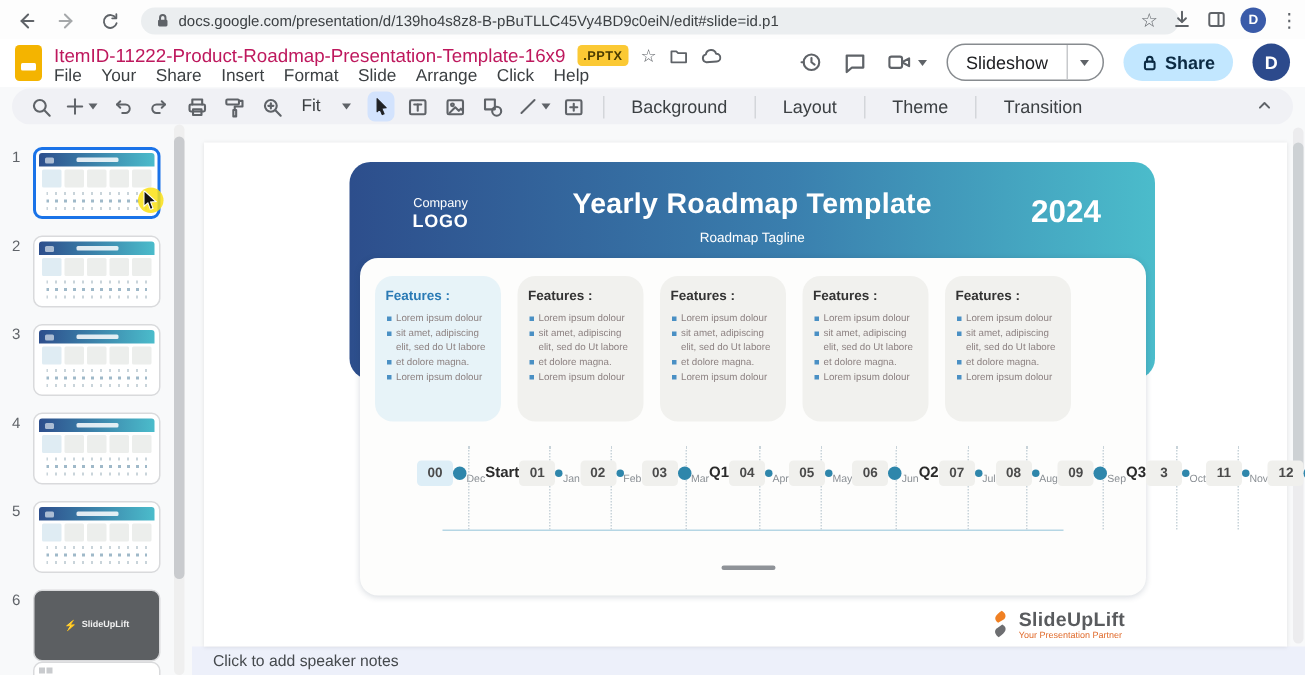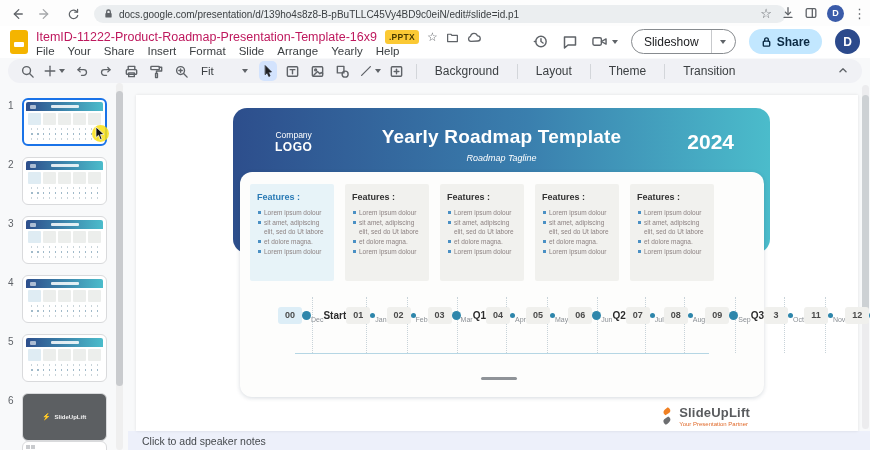--- a/index.html
+++ b/index.html
@@ -36,21 +36,21 @@
   .share-btn { display:flex; align-items:center; gap:5px; height:25px; background:#c2e7ff; border-radius:13px; padding:0 12px; }
   .share-label { font-size:12px; color:#0b2a43; font-weight:bold; }
   .avatar-md { width:25px; height:25px; border-radius:50%; background:#2c4a8c; color:#fff; font-size:12px; font-weight:bold; display:flex; align-items:center; justify-content:center; }
   .caret-down { width:0; height:0; border-left:3.5px solid transparent; border-right:3.5px solid transparent; border-top:4px solid #5f6368; display:inline-block; }
 
   
   .toolbar { position:absolute; top:59px; left:8px; width:854px; height:24px; background:#f0f1f5; border-radius:12px; display:flex; align-items:center; padding:0 10px; gap:7px; }
   .tb-icon { display:flex; align-items:center; justify-content:center; width:18px; height:20px; }
   .tb-group { display:flex; align-items:center; gap:2px; }
   .tb-sel { background:#d3e3fd; border-radius:5px; }
-  .fit-select { display:flex; align-items:center; gap:28px; font-size:11.5px; color:#3c4043; padding:0 4px;text-align:right; }
+  .fit-select { display:flex; align-items:center; gap:14px; font-size:11.5px; color:#3c4043; padding:0 4px;text-align:right; }
   .tb-divider { width:1px; height:15px; background:#d3d6da; margin:0 3px; }
   .tb-text-btn { font-size:12px; color:#3c4043; padding:0 8px; }
   .tb-collapse { position:absolute; right:12px; top:4px; }
 
   
   .main { position:absolute; top:83px; left:0; width:870px; height:367px; display:flex; }
 
   
   .filmstrip { position:relative; width:128px; height:367px; background:#f8f9fa; flex:none; }
   .thumb-row { position:absolute; left:0; width:128px; }
@@ -83,26 +83,26 @@
   .notes-bar { height:19px; background:#edf0fa; display:flex; align-items:center; padding-left:14px; }
   .notes-placeholder { font-size:10.5px; color:#45494d; }
 
   
   .design-header { position:absolute; left:97px; top:13px; width:537px; height:145px; border-radius:14px; background:linear-gradient(90deg,#2d4e8c 0%, #3a7fae 55%, #4bbccb 100%); }
   .company-block { position:absolute; left:42px; top:22px; text-align:center; color:#fff; }
   .company-line1 { font-size:8.5px; }
   .company-line2 { font-size:12px; font-weight:bold; letter-spacing:.5px; }
   .slide-title-block { position:absolute; left:0; top:18px; width:100%; text-align:center; color:#fff; }
   .slide-title { font-size:19px; font-weight:bold; letter-spacing:.2px; }
-  .slide-tagline { font-size:9px; margin-top:5px;font-style:italic; }
+  .slide-tagline { font-size:9px; margin-top:5px; }
   .slide-year { position:absolute; right:36px; top:22px; color:#fff; font-size:21px; font-weight:bold; }
   .design-panel { position:absolute; left:104px; top:77px; width:524px; height:225px; background:#fdfdfc; border-radius:12px; box-shadow:0 1px 4px rgba(30,50,80,.18); padding:12px 10px 0; }
 
   .features-row { display:flex; gap:11px; }
-  .feature-card { width:84px; height:97px; background:#f1f1ee; border-radius:2px; padding:8px 7px; }
+  .feature-card { width:84px; height:97px; background:#f1f1ee; border-radius:12px; padding:8px 7px; }
   .feature-card.hl { background:#e7f3f8; }
   .feature-title { font-size:9px; font-weight:bold; color:#333; margin-bottom:6px; }
   .feature-card.hl .feature-title { color:#2a7ab5; }
   .feature-list { list-style:none; }
   .feature-list li { position:relative; font-size:6.5px; line-height:1.4; color:#8d8282; padding-left:7px; margin-bottom:1px; }
   .feature-list li::before { content:""; position:absolute; left:1px; top:3px; width:2.5px; height:2.5px; background:#4a90c4; }
 
   .timeline { position:relative; display:flex; margin:22px 28px 0; }
   .tl-line { position:absolute; left:17px; right:17px; top:49.5px; border-top:1.5px solid #b5d6e4; z-index:0; }
   .tl-col { position:relative; flex:1; display:flex; flex-direction:row; align-items:center; }
@@ -191,21 +191,21 @@
       </span>
     </div>
     <div class="menu-row">
         <span class="menu-item">File</span>
         <span class="menu-item">Your</span>
         <span class="menu-item">Share</span>
         <span class="menu-item">Insert</span>
         <span class="menu-item">Format</span>
         <span class="menu-item">Slide</span>
         <span class="menu-item">Arrange</span>
-        <span class="menu-item">Yearly</span>
+        <span class="menu-item">Click</span>
         <span class="menu-item">Help</span>
       </div>
     <div class="header-right">
       <span>
         <svg class="ic" width="17" height="17" viewBox="0 0 18 18">
             <circle cx="9.5" cy="9" r="5.5"></circle>
             <path d="M9.5 6 v3 l2.2 1.6"></path>
             <path d="M4 9 H2.5"></path>
           </svg>
       </span>

